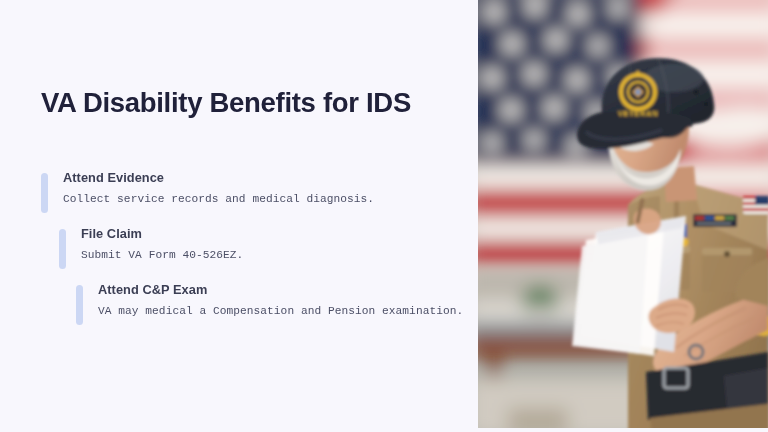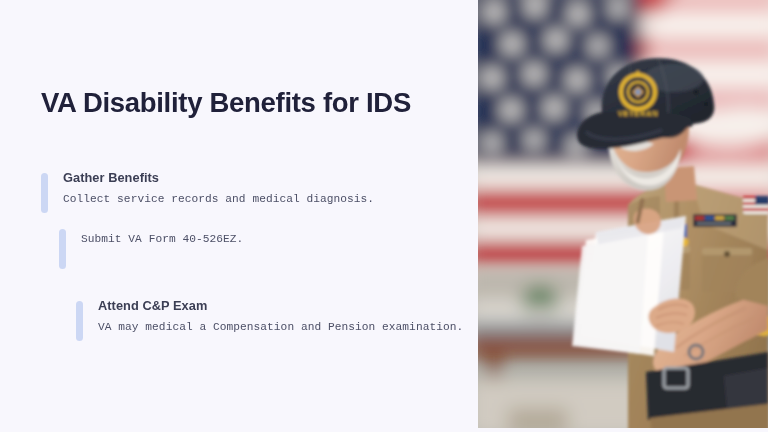--- a/index.html
+++ b/index.html
@@ -56,21 +56,21 @@
     list-style: none;
   }
 
   .step-item {
     position: relative;
     box-sizing: border-box;
     height: 56px;
   }
   .step-item.indent-0 { padding-left: 41px; }
   .step-item.indent-1 { padding-left: 59px; }
-  .step-item.indent-2 { padding-left: 76px; margin-top: 16px; }
+  .step-item.indent-2 { padding-left: 76px; }
 
   .step-bar {
     position: absolute;
     top: 3px;
     width: 7px;
     height: 40px;
     border-radius: 4px;
     background: #ccd7f4;
   }
   .step-item.indent-0 .step-bar { left: 41px; }
@@ -125,28 +125,29 @@
 
   <div class="content-panel">
 
     <h1 class="slide-title">VA Disability Benefits for IDS</h1>
 
     <ul class="steps-list">
 
       <li class="step-item indent-0">
         <span class="step-bar"></span>
         <div class="step-text">
-          <p class="step-heading">Gather Benefits</p>
+          <p class="step-heading">Attend Evidence</p>
           <p class="step-desc">Collect service records and medical diagnosis.</p>
         </div>
       </li>
 
       <li class="step-item indent-1">
         <span class="step-bar"></span>
         <div class="step-text">
+          <p class="step-heading">File Claim</p>
           <p class="step-desc">Submit VA Form 40-526EZ.</p>
         </div>
       </li>
 
       <li class="step-item indent-2">
         <span class="step-bar"></span>
         <div class="step-text">
           <p class="step-heading">Attend C&amp;P Exam</p>
           <p class="step-desc">VA may medical a Compensation and Pension examination.</p>
         </div>

